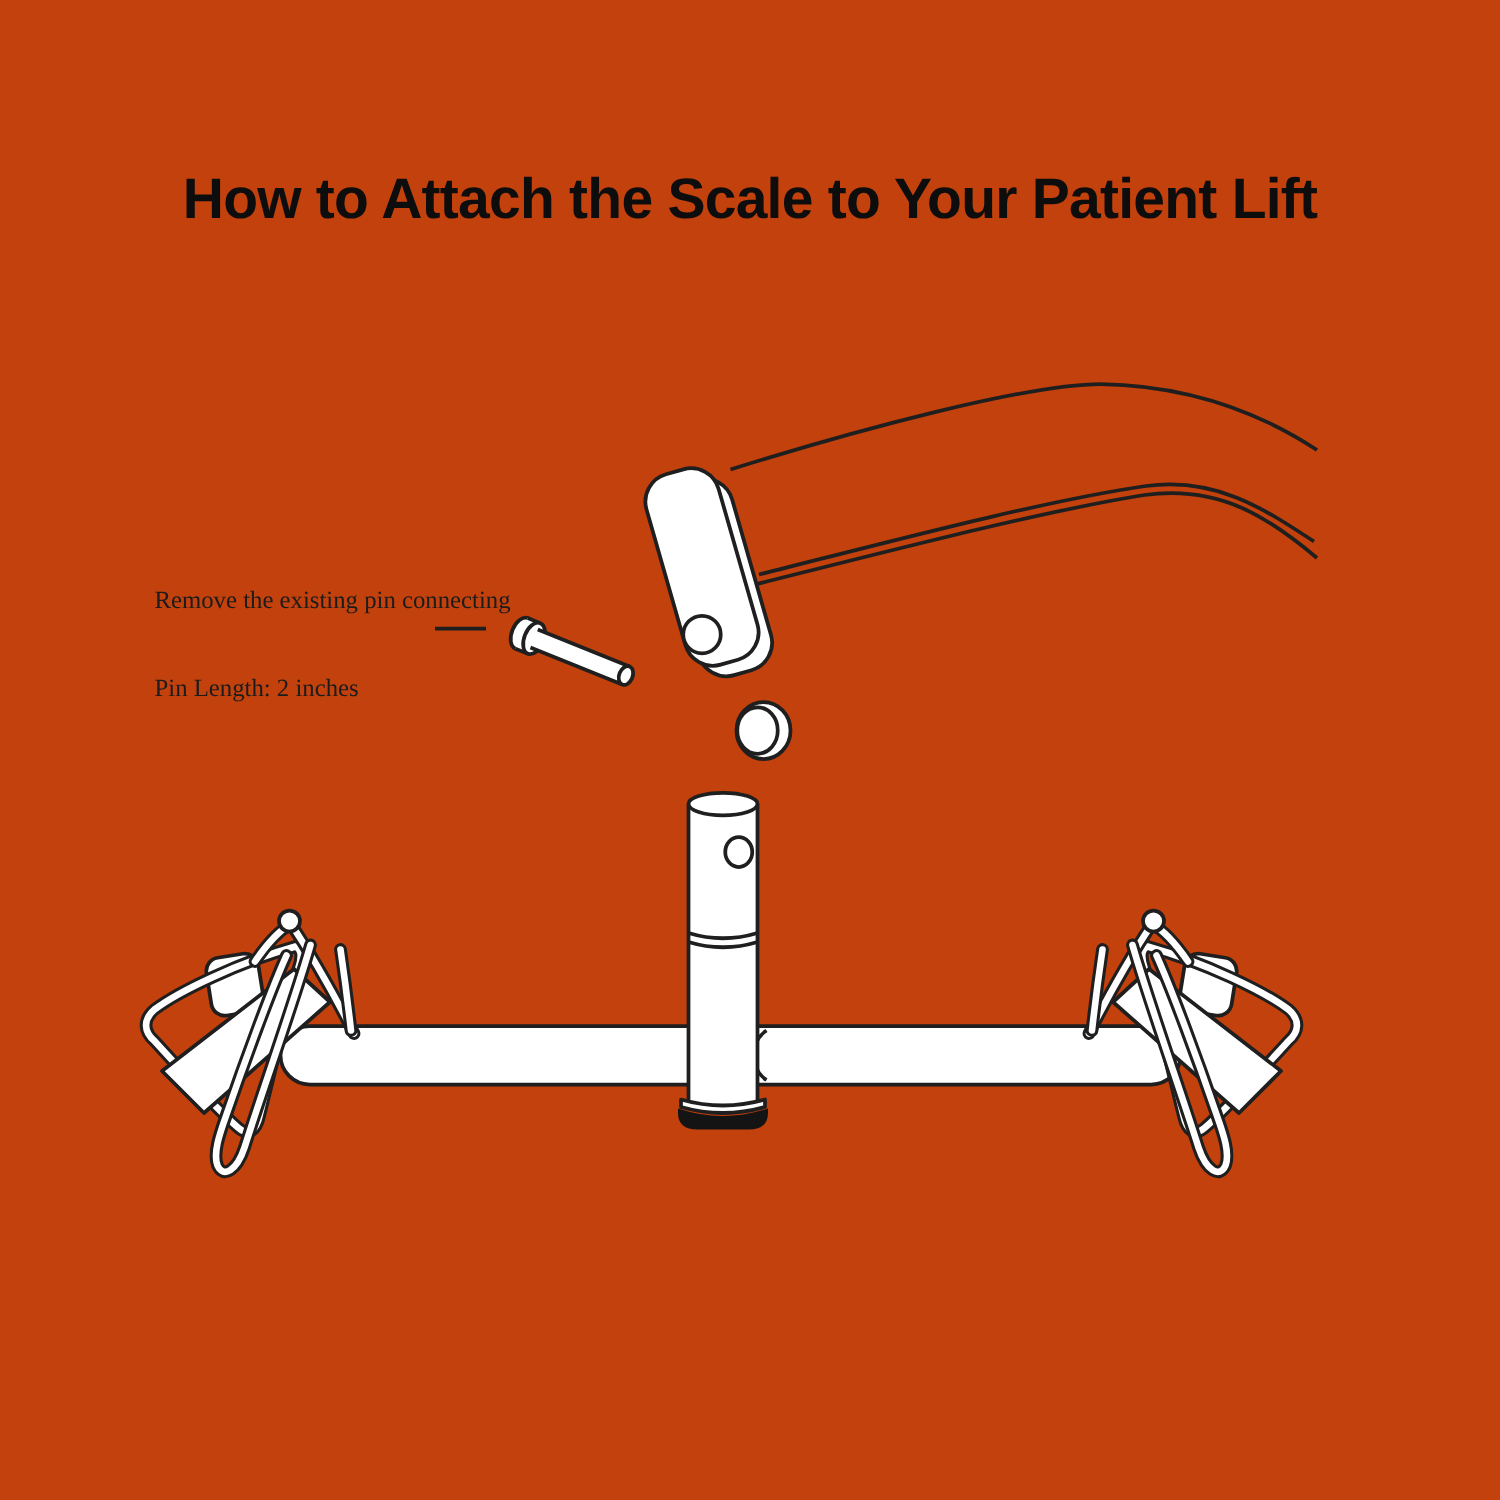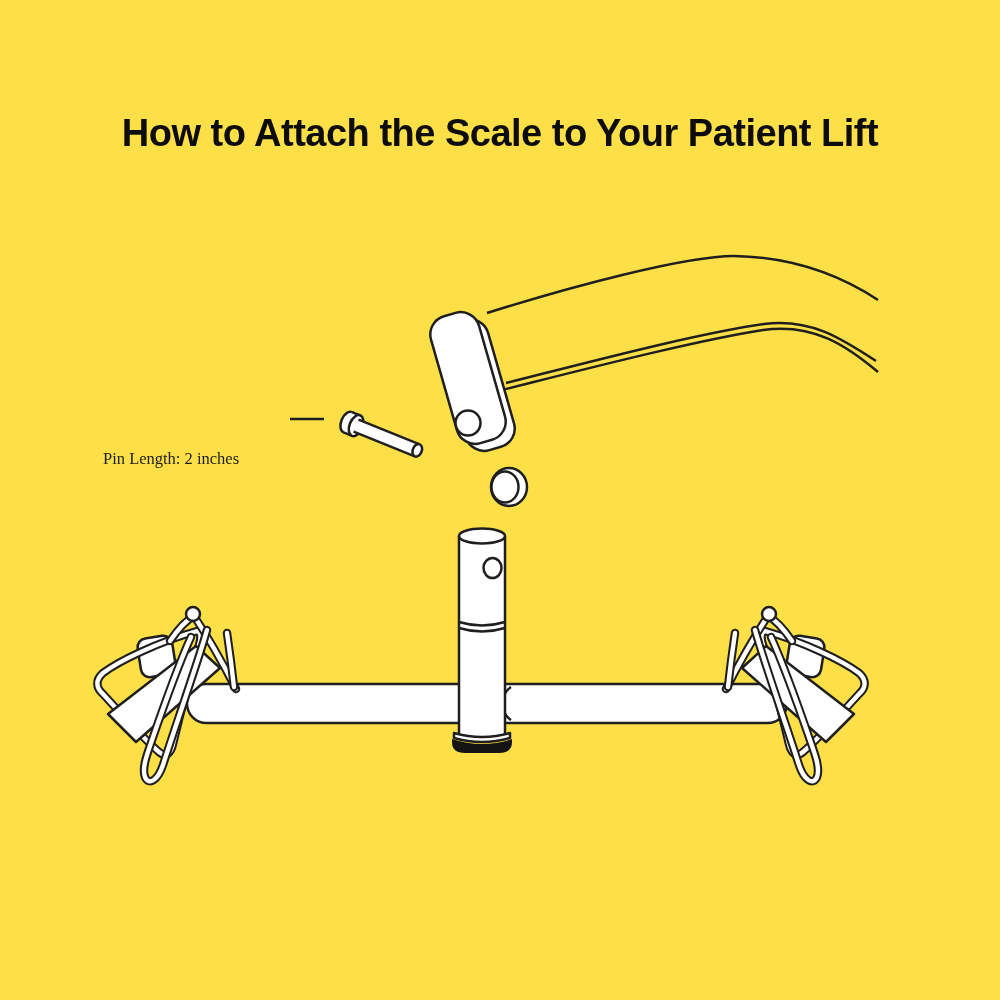--- a/index.html
+++ b/index.html
@@ -1,16 +1,16 @@
 <!DOCTYPE html>
 <html><head>
 <meta charset="utf-8">
 <style>
   html,body{margin:0;padding:0;background:#fff;}
-  .canvas{position:relative;width:1000px;height:1000px;background:#fde047;overflow:hidden;
+  .canvas{position:relative;width:1000px;height:1000px;background:#c2410c;overflow:hidden;
           font-family:"Liberation Sans",sans-serif;}
   .title{position:absolute;top:112px;left:0;width:1000px;text-align:center;margin:0;
          font-size:38px;font-weight:bold;color:#0d0d0d;letter-spacing:-0.5px;
          font-family:"Liberation Sans",sans-serif;}
   .ann{position:absolute;font-family:"Liberation Serif",serif;font-size:16.5px;
        line-height:22px;color:#1c1c1c;white-space:nowrap;}
   #ann-remove{left:103px;top:389px;}
   #ann-length{left:103px;top:448px;}
   svg{position:absolute;left:0;top:0;}
   .ln{fill:none;stroke-width:2.5px;}
@@ -19,20 +19,21 @@
   .wi{fill:none;stroke:#ffffff !important;stroke-width:4.4px;stroke-linecap:round;stroke-linejoin:round;}
 </style>
 </head>
 <body>
 
 <div class="canvas">
 
   <h1 class="title">How to Attach the Scale to Your Patient Lift</h1>
 
   <div class="ann" id="ann-remove">
+    <div>Remove the existing pin connecting</div>
   </div>
 
   <div class="ann" id="ann-length">Pin Length: 2 inches</div>
 
   <svg width="1000" height="1000" viewBox="0 0 1000 1000">
     <g stroke="#1f1f1f">
 
       <g>
         <path class="ln" d="M 487,313 C 570,287 685,256 734,256 C 793,257 840,275 878,300"></path>
         <path class="ln" d="M 506,383 C 582,364 694,334 764,324 C 810,318 841,338 876,361"></path>

